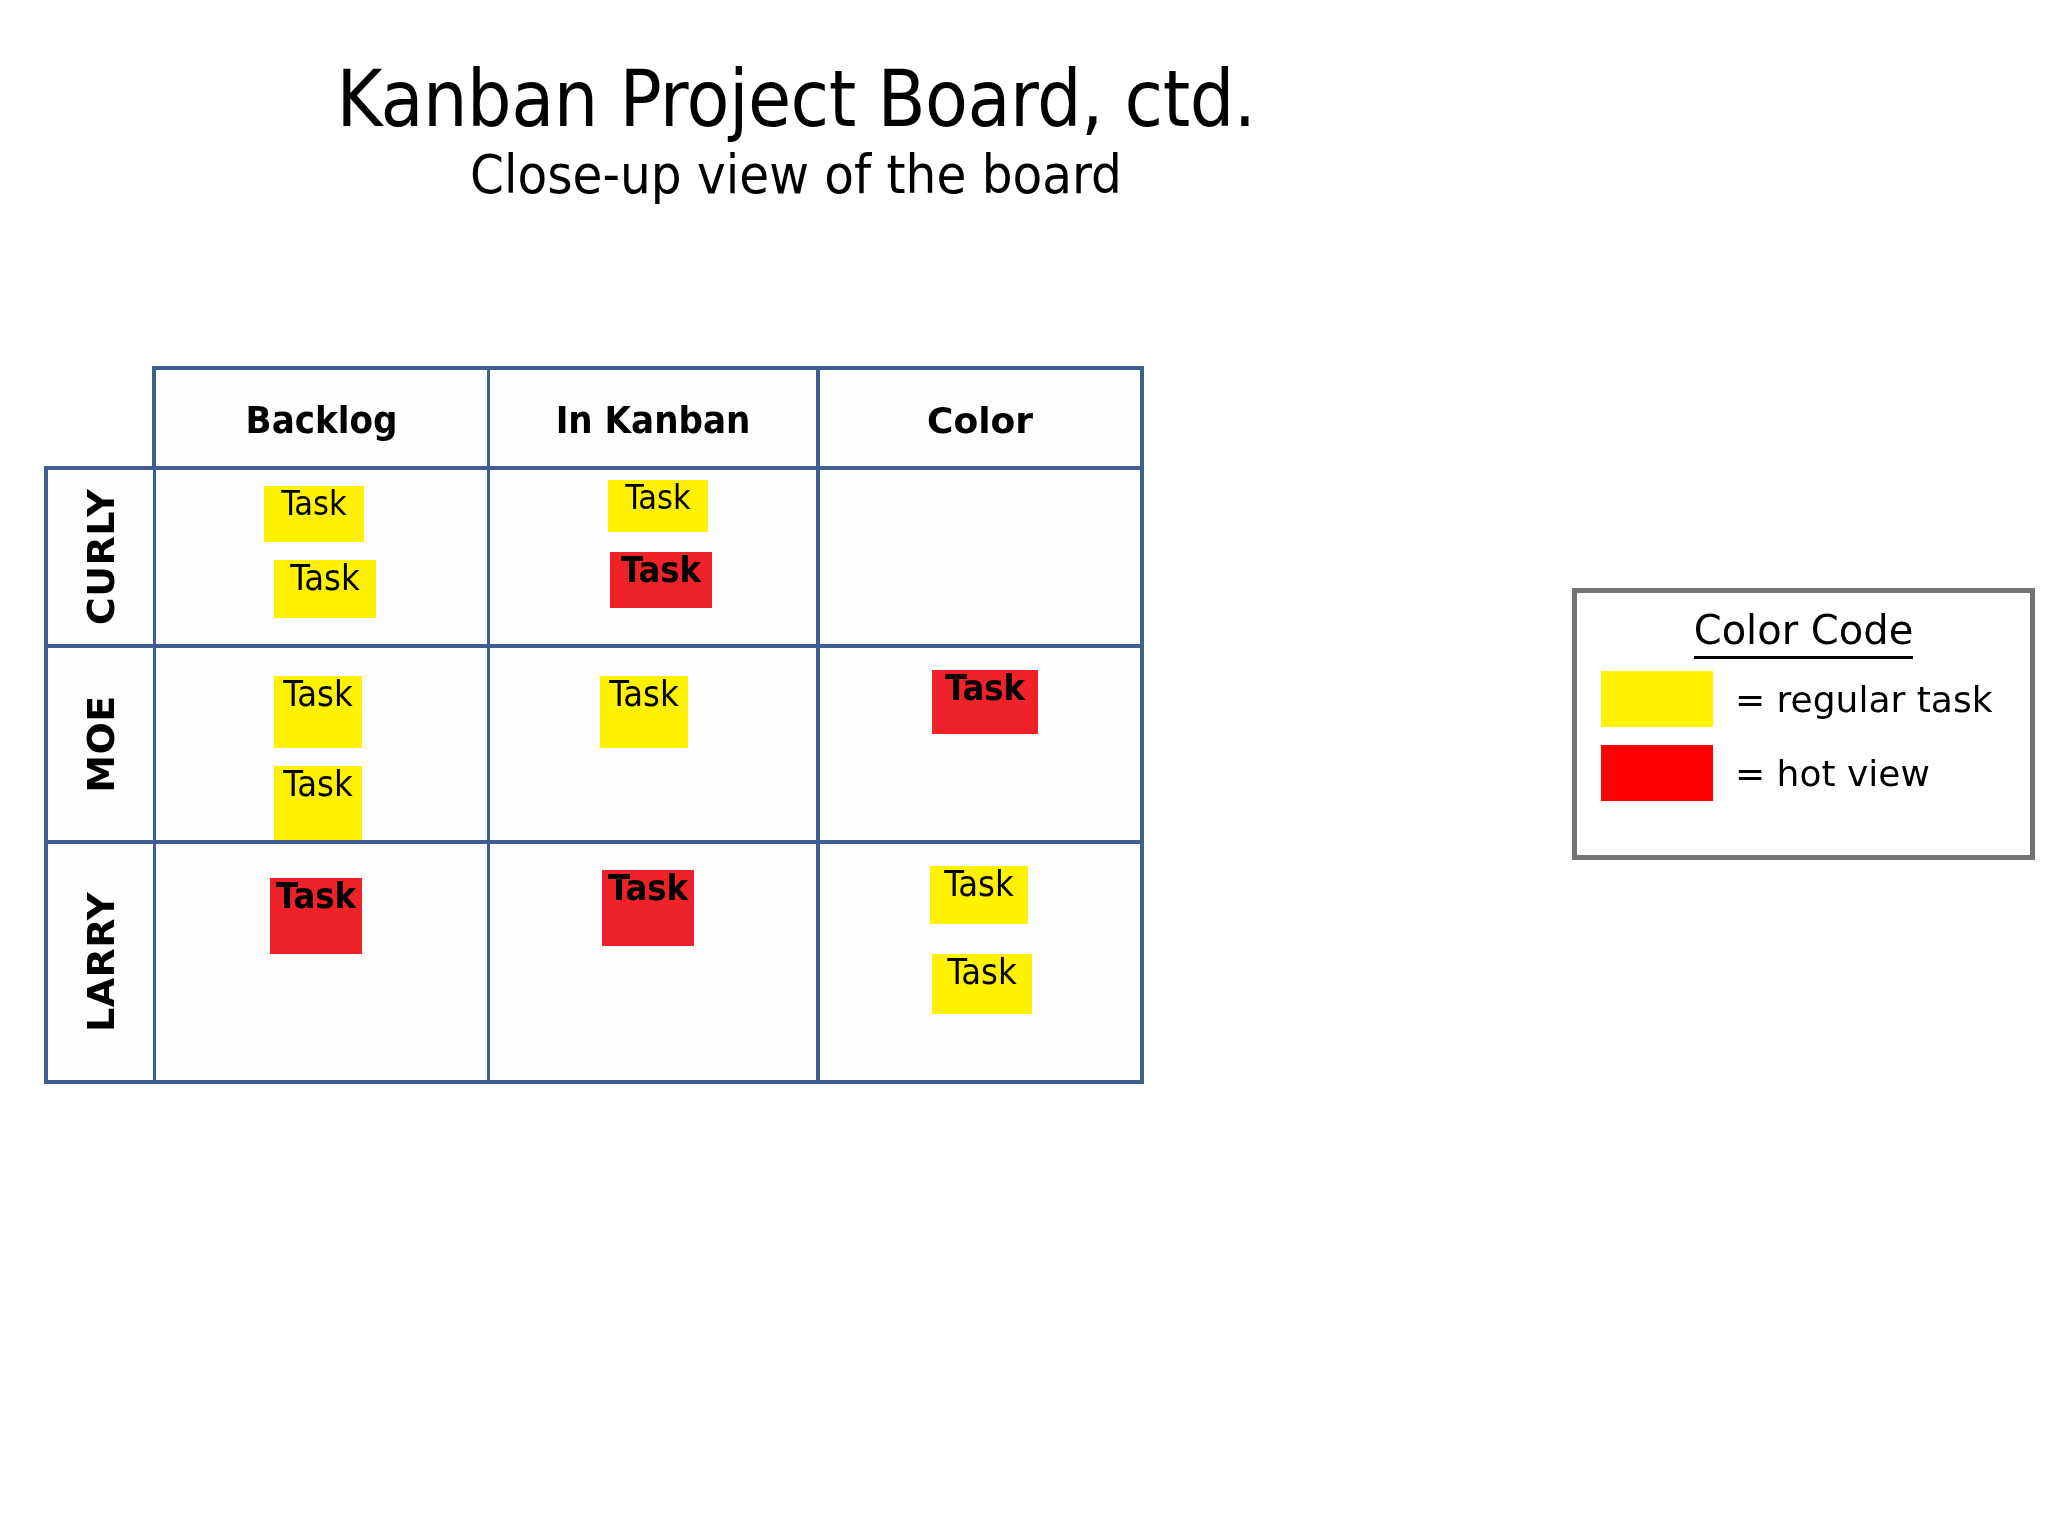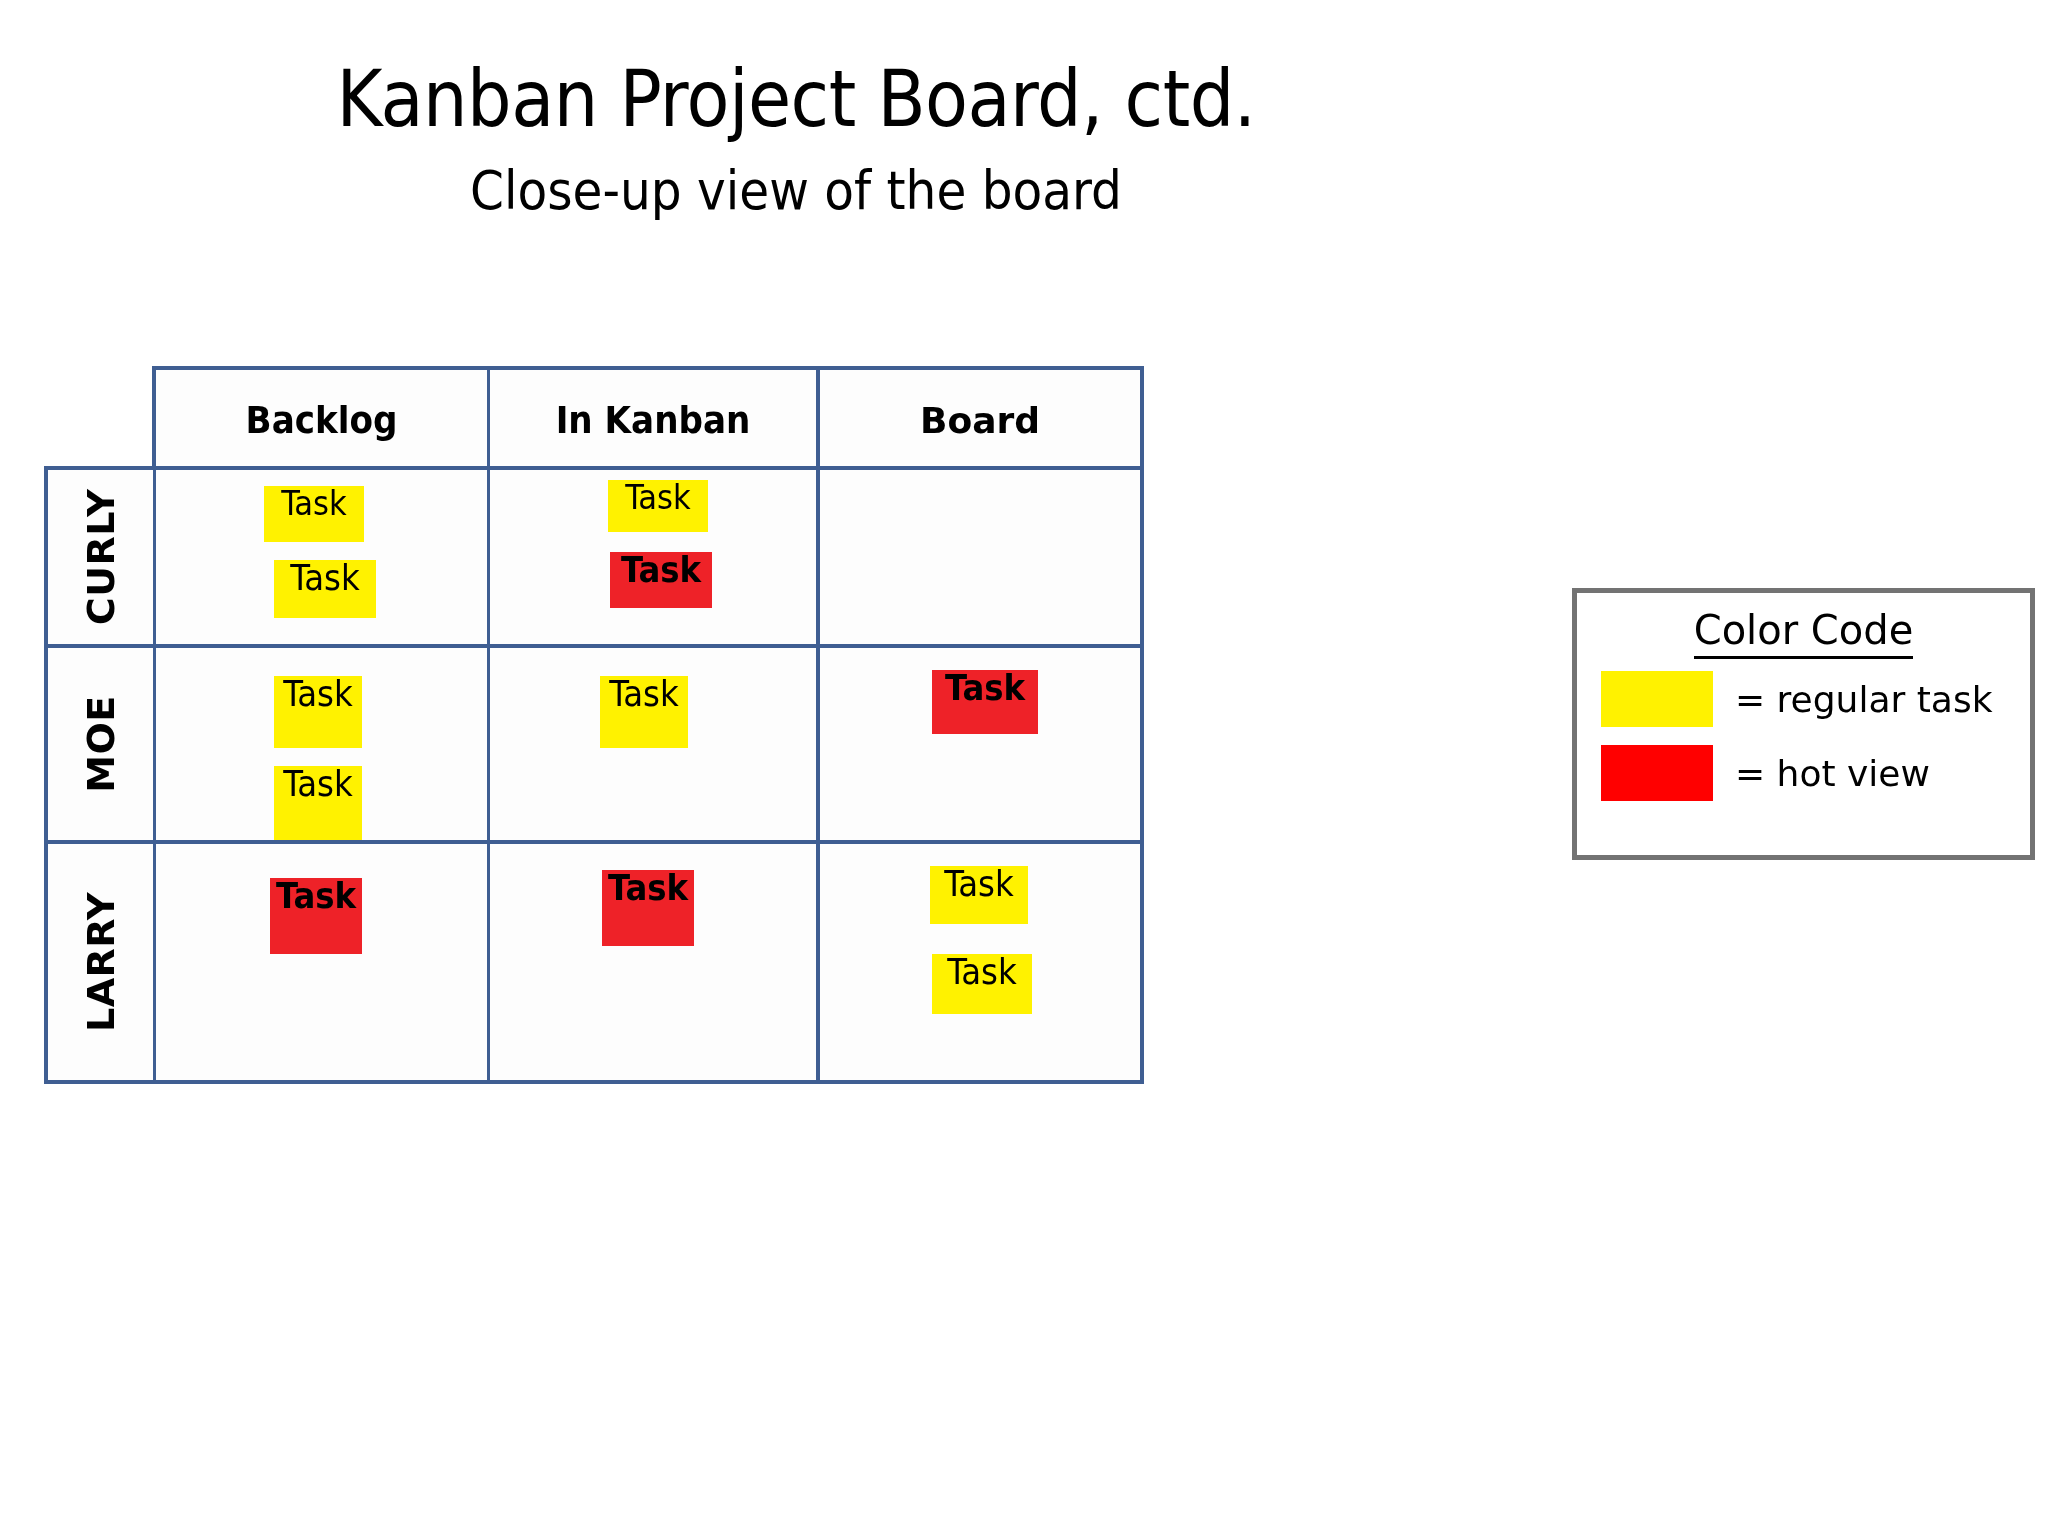--- a/index.html
+++ b/index.html
@@ -32,21 +32,21 @@
     font-weight: 400;
     letter-spacing: -0.5px;
     white-space: nowrap;
   }
   #slide-subtitle {
     font-family: "DejaVu Sans Condensed", "Liberation Sans Narrow", "Liberation Sans", sans-serif;
     font-size: 54px;
     line-height: 1.1;
     color: #000000;
     font-weight: 400;
-    margin-top: 20px;
+    margin-top: 4px;
     white-space: nowrap;
   }
 
   
   #board {
     position: absolute;
     left: 0;
     top: 0;
     width: 1200px;
     height: 1120px;
@@ -210,21 +210,21 @@
 <div id="board">
 
   <div id="header-strip">
     <div class="col-head backlog">
       <span class="col-head-label">Backlog</span>
     </div>
     <div class="col-head inprocess">
       <span class="col-head-label">In Kanban</span>
     </div>
     <div class="col-head done">
-      <span class="col-head-label">Board</span>
+      <span class="col-head-label">Color</span>
     </div>
   </div>
 
   <div id="grid">
 
     <div class="board-row" id="row-curly">
       <div class="row-label-cell">
         <span class="row-label">CURLY</span>
       </div>
       <div class="task-cell c-backlog">

